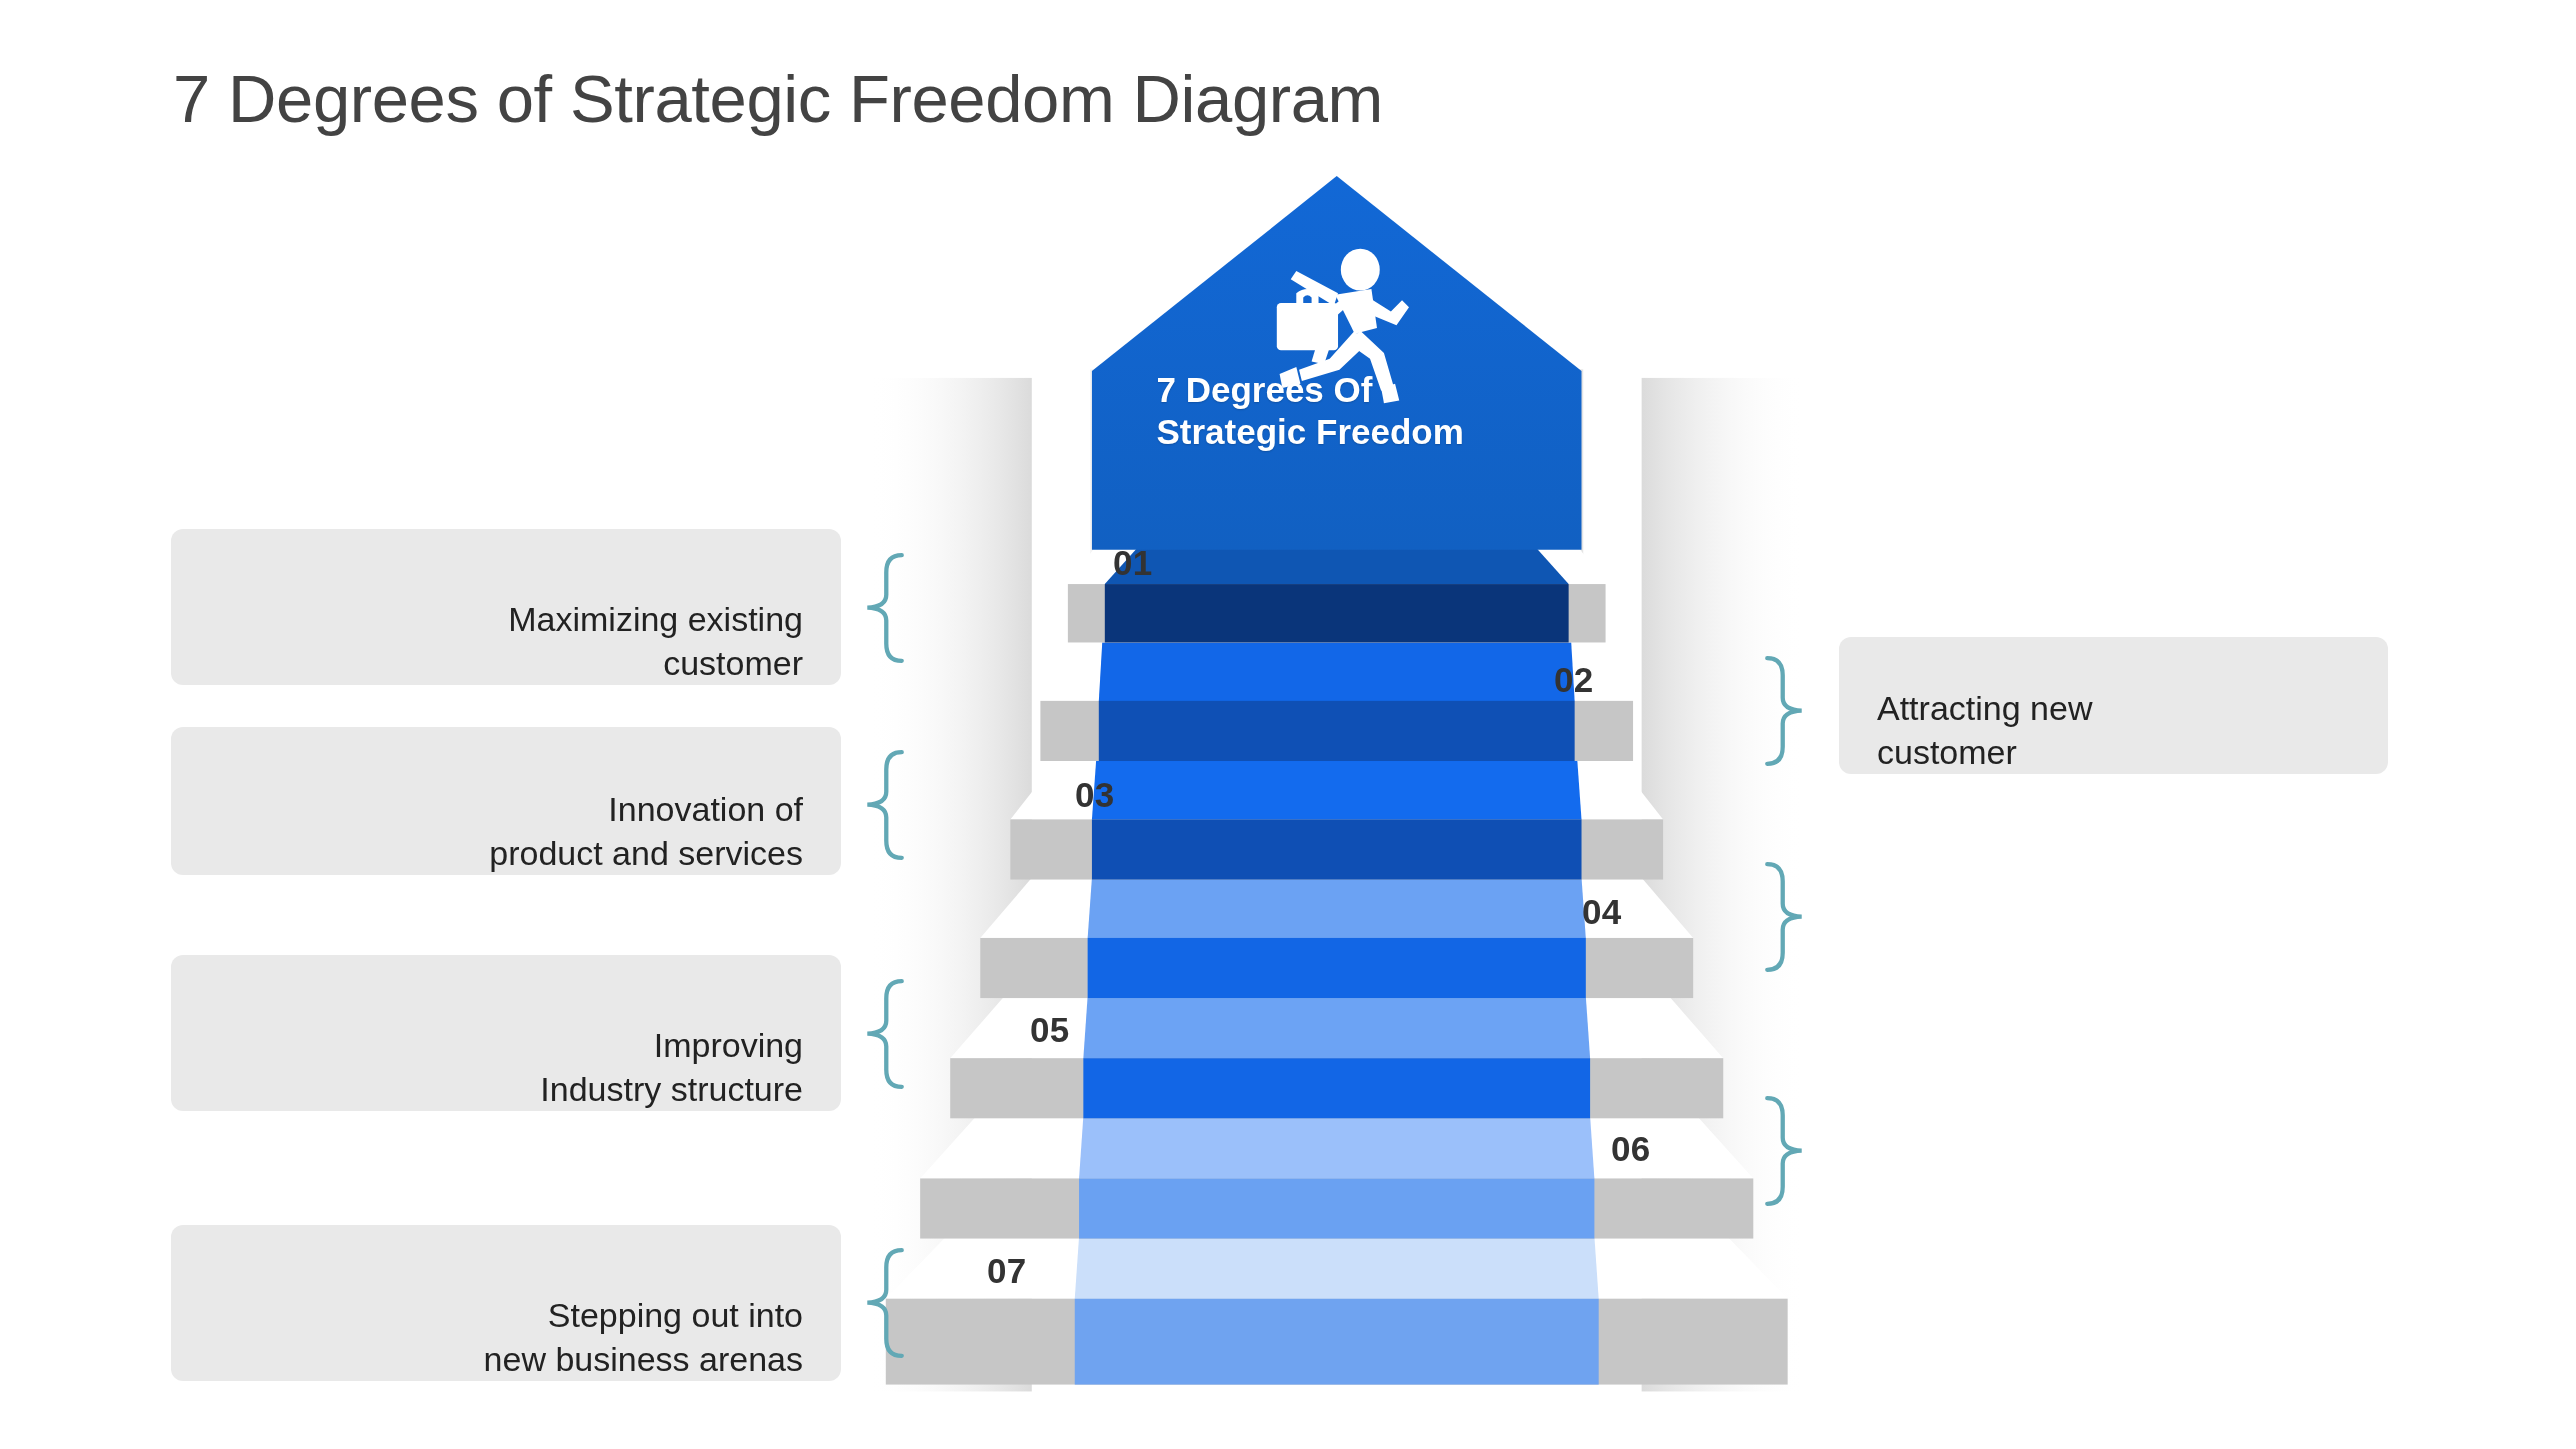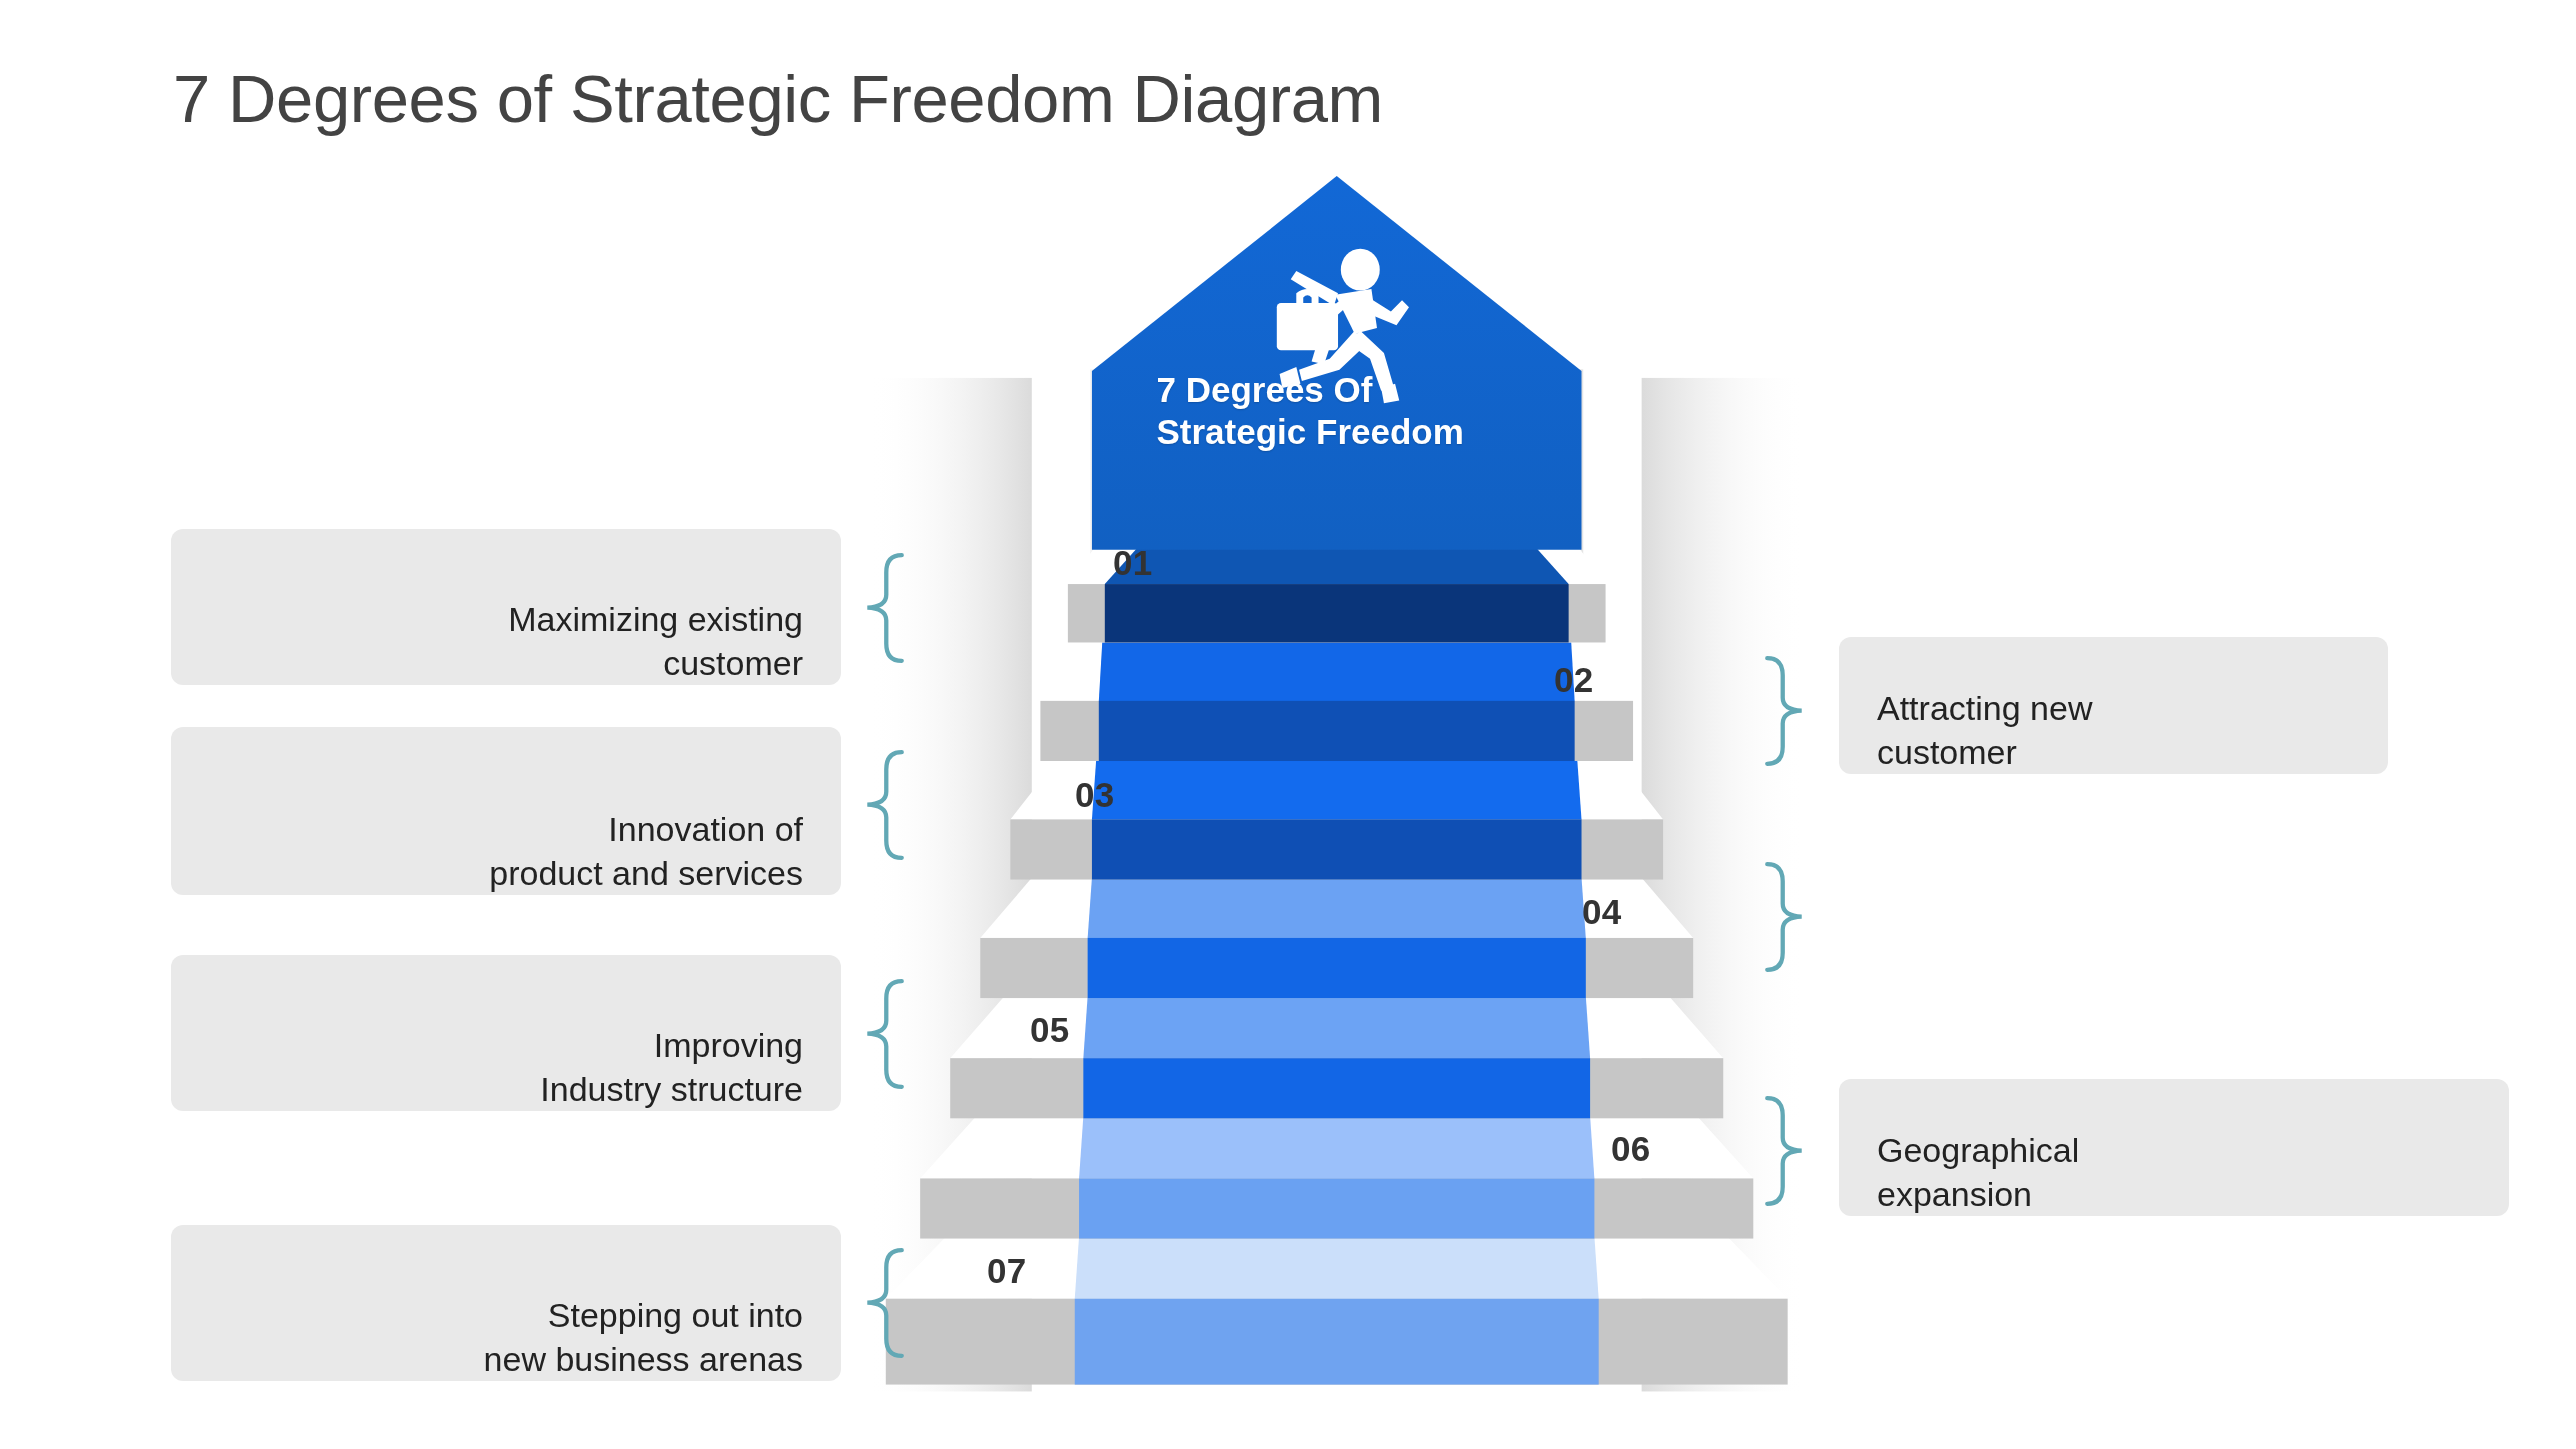--- a/index.html
+++ b/index.html
@@ -187,45 +187,41 @@
   <div class="step-number" style="left:1538px;top:892px;">04</div>
   <div class="step-number" style="left:986px;top:1010px;">05</div>
   <div class="step-number" style="left:1567px;top:1129px;">06</div>
   <div class="step-number" style="left:943px;top:1251px;">07</div>
 
   <div class="label-box left" style="left:127px;top:529px;width:670px;height:156px;">
     <span class="label-text">Maximizing existing
 customer</span>
   </div>
 
-  <div class="label-box left" style="left:127px;top:727px;width:670px;height:168px;">
+  <div class="label-box left" style="left:127px;top:727px;width:670px;height:148px;">
     <span class="label-text">Innovation of
 product and services</span>
   </div>
 
   <div class="label-box left" style="left:127px;top:955px;width:670px;height:156px;">
     <span class="label-text">Improving
 Industry structure</span>
   </div>
 
   <div class="label-box left" style="left:127px;top:1225px;width:670px;height:156px;">
     <span class="label-text">Stepping out into
 new business arenas</span>
   </div>
 
   <div class="label-box right" style="left:1795px;top:637px;width:549px;height:137px;">
     <span class="label-text">Attracting new
 customer</span>
   </div>
 
 
-  <div class="label-box right" style="left:1795px;top:1079px;width:670px;height:137px;">
-    <span class="label-text">Geographical
-expansion</span>
-  </div>
 
   <svg class="brace" style="left:818px;top:550px;width:52px;height:116px;" viewBox="0 0 60 135">
     <path d="M46 6 Q28 6 28 26 L28 52 Q28 66 6 67 Q28 68 28 82 L28 109 Q28 129 46 129" fill="none" stroke="#62A8B5" stroke-width="5" stroke-linecap="round"></path>
   </svg>
 
   <svg class="brace" style="left:818px;top:747px;width:52px;height:116px;" viewBox="0 0 60 135">
     <path d="M46 6 Q28 6 28 26 L28 52 Q28 66 6 67 Q28 68 28 82 L28 109 Q28 129 46 129" fill="none" stroke="#62A8B5" stroke-width="5" stroke-linecap="round"></path>
   </svg>
 
   <svg class="brace" style="left:818px;top:976px;width:52px;height:116px;" viewBox="0 0 60 135">

